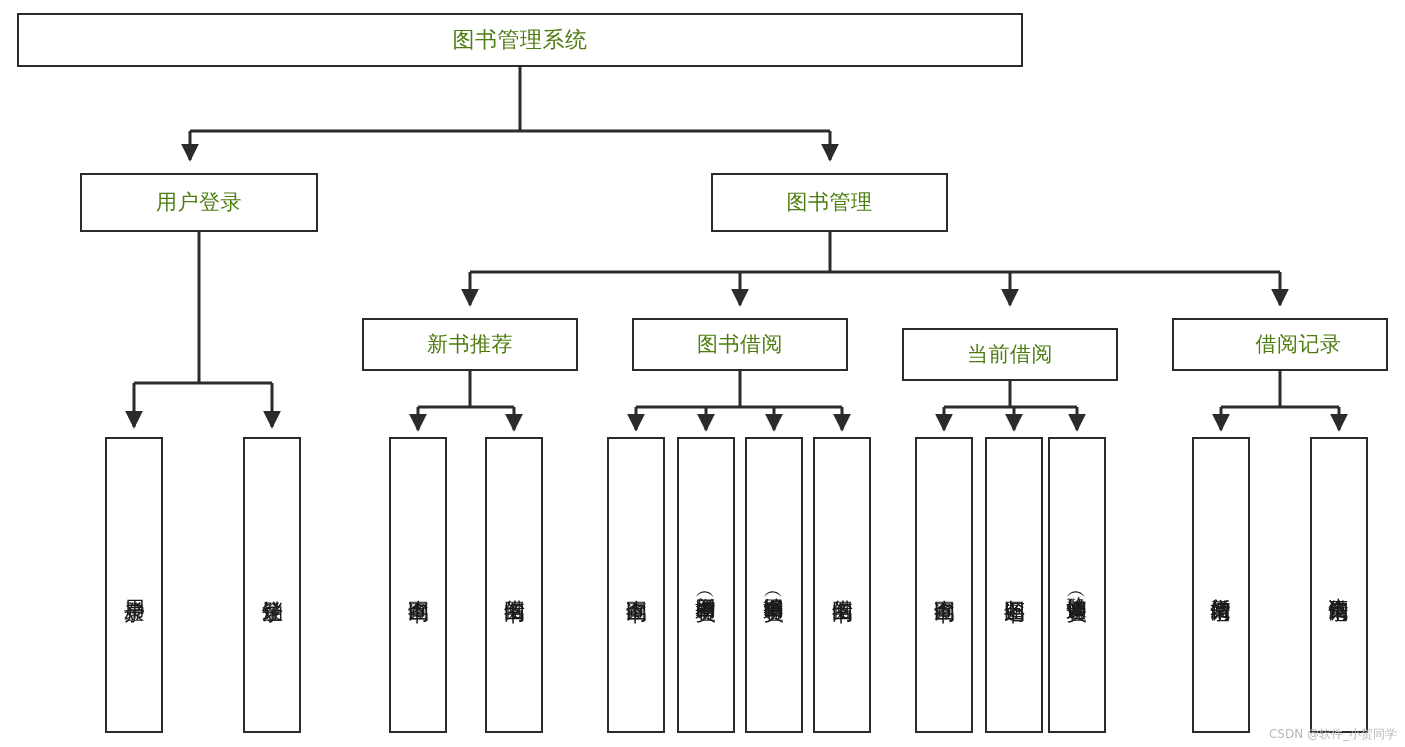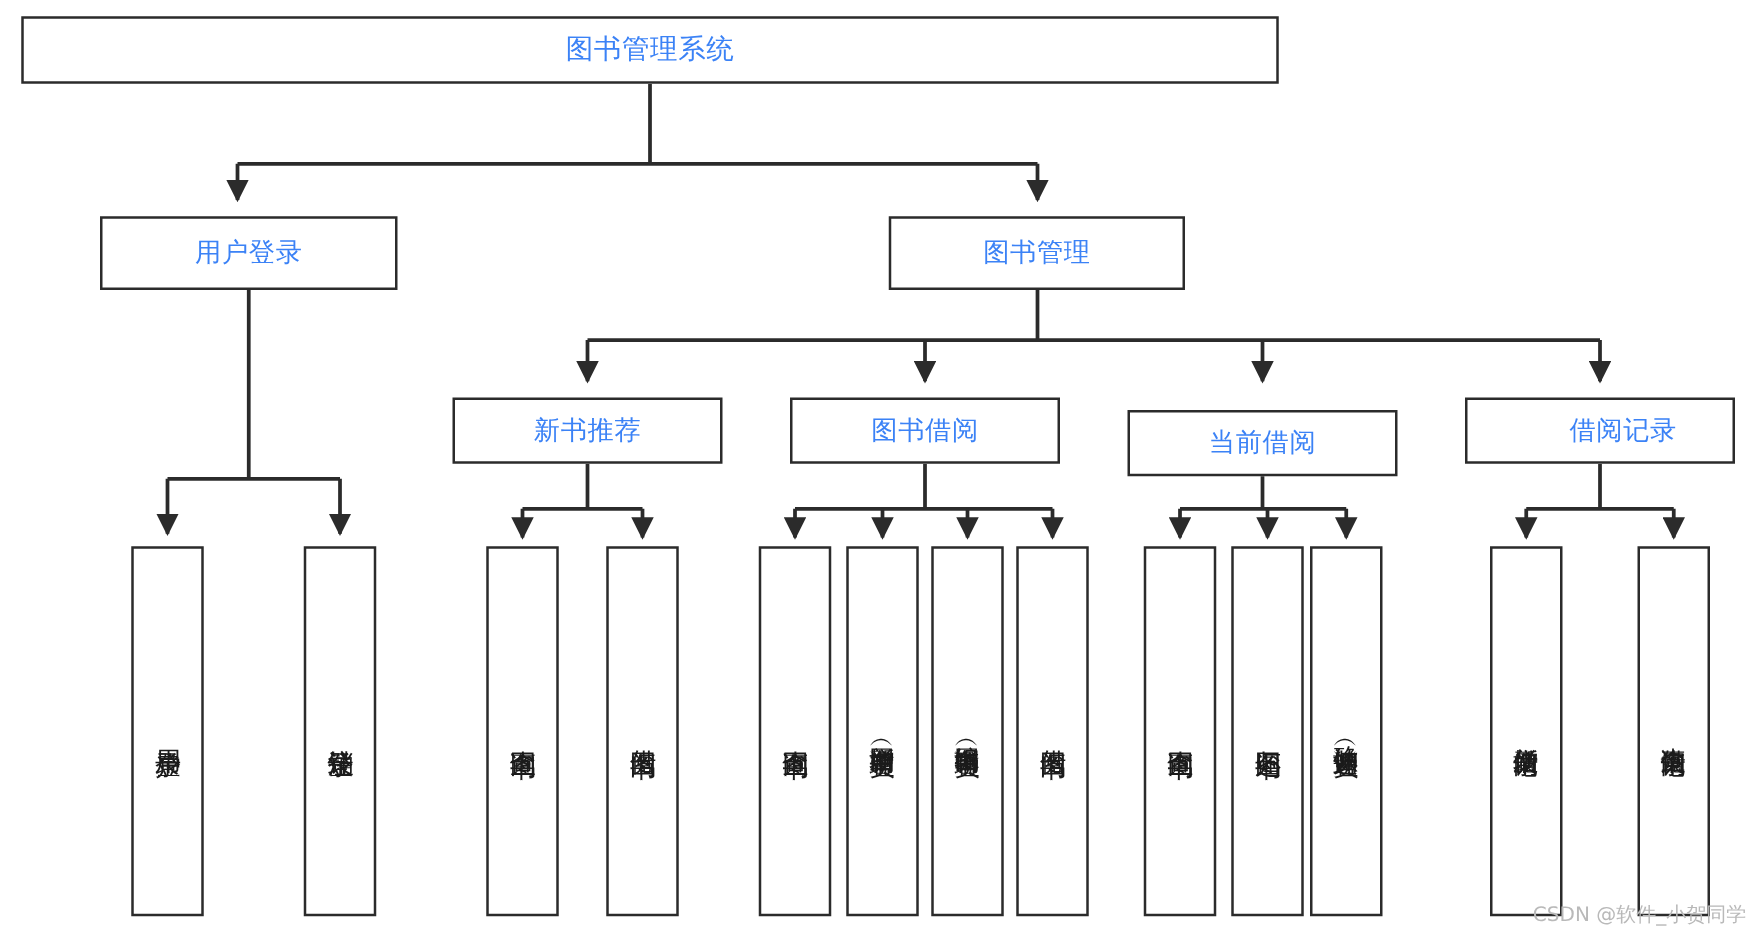--- a/index.html
+++ b/index.html
@@ -28,21 +28,21 @@
     border:2.5px solid #2b2b2b;
     display:flex;
     align-items:center;
     justify-content:center;
     text-align:center;
   }
   .node .lbl{
     font-size:21px;
     line-height:1.15;
     letter-spacing:0.5px;
-    color:#3b82f6;
+    color:#4d7c0f;
     white-space:nowrap;
   }
   .node.root .lbl{ font-size:22px; }
   .leaf{
     position:absolute;
     box-sizing:border-box;
     background:#ffffff;
     border:2.5px solid #2b2b2b;
     display:flex;
     align-items:center;
@@ -56,21 +56,21 @@
     line-height:1.28;
     letter-spacing:1px;
     color:#1b1b1b;
     white-space:nowrap;
   }
   .leaf.tall .vlbl{ font-size:20px; line-height:1.2; }
   #watermark{
     position:absolute;
     right:8px;
     bottom:4px;
-    font-size:16px;
+    font-size:12px;
     color:#b9b9b9;
     white-space:nowrap;
     user-select:none;
   }
 </style>
 </head>
 <body>
 
 <div id="canvas">
 

